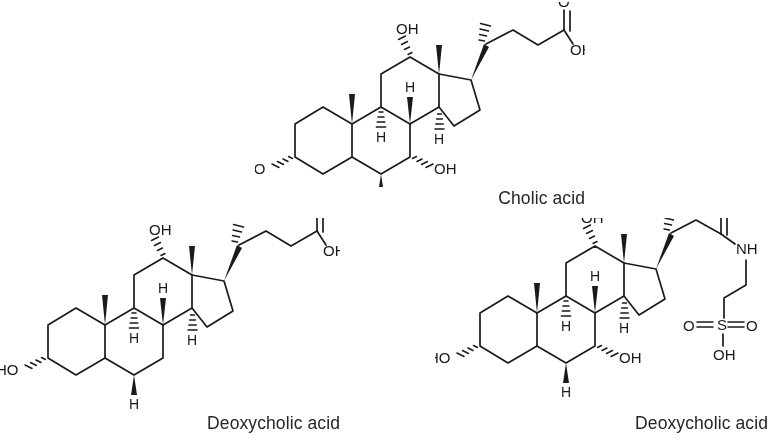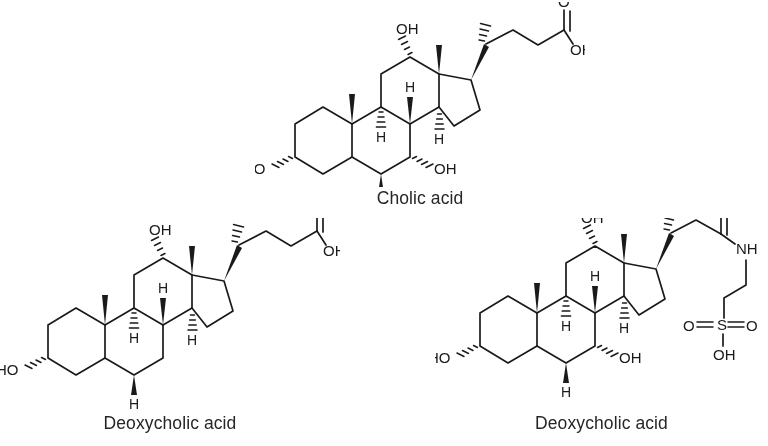--- a/index.html
+++ b/index.html
@@ -26,21 +26,21 @@
   }
   .panel-cholic    { left: 255px; top: 2px;   width: 330px; height: 215px; }
   .panel-deoxy     { left: 0px;   top: 218px; width: 340px; height: 226px; }
   .panel-tauro     { left: 435px; top: 218px; width: 333px; height: 226px; }
 
   .mol-svg { display: block; }
 
   .caption {
     position: absolute;
     width: 100%;
-    text-align: center;
+    text-align: right;
     font-family: "Liberation Sans", sans-serif;
     font-size: 17.5px;
     color: #262626;
     letter-spacing: 0.1px;
     white-space: nowrap;
   }
   .caption-cholic { top: 186px; left: 0; }
   .caption-deoxy  { top: 195px; left: 0; }
   .caption-tauro  { top: 195px; left: 0; }
 

